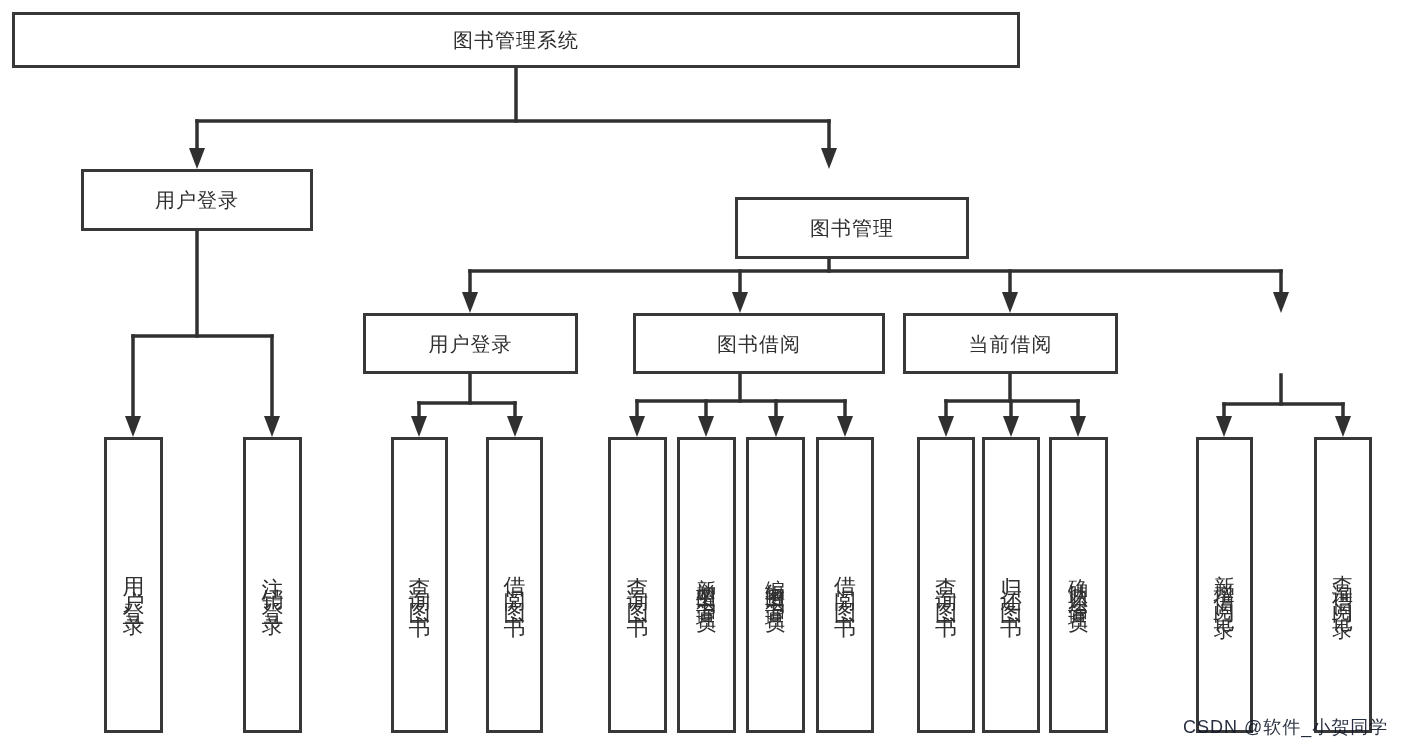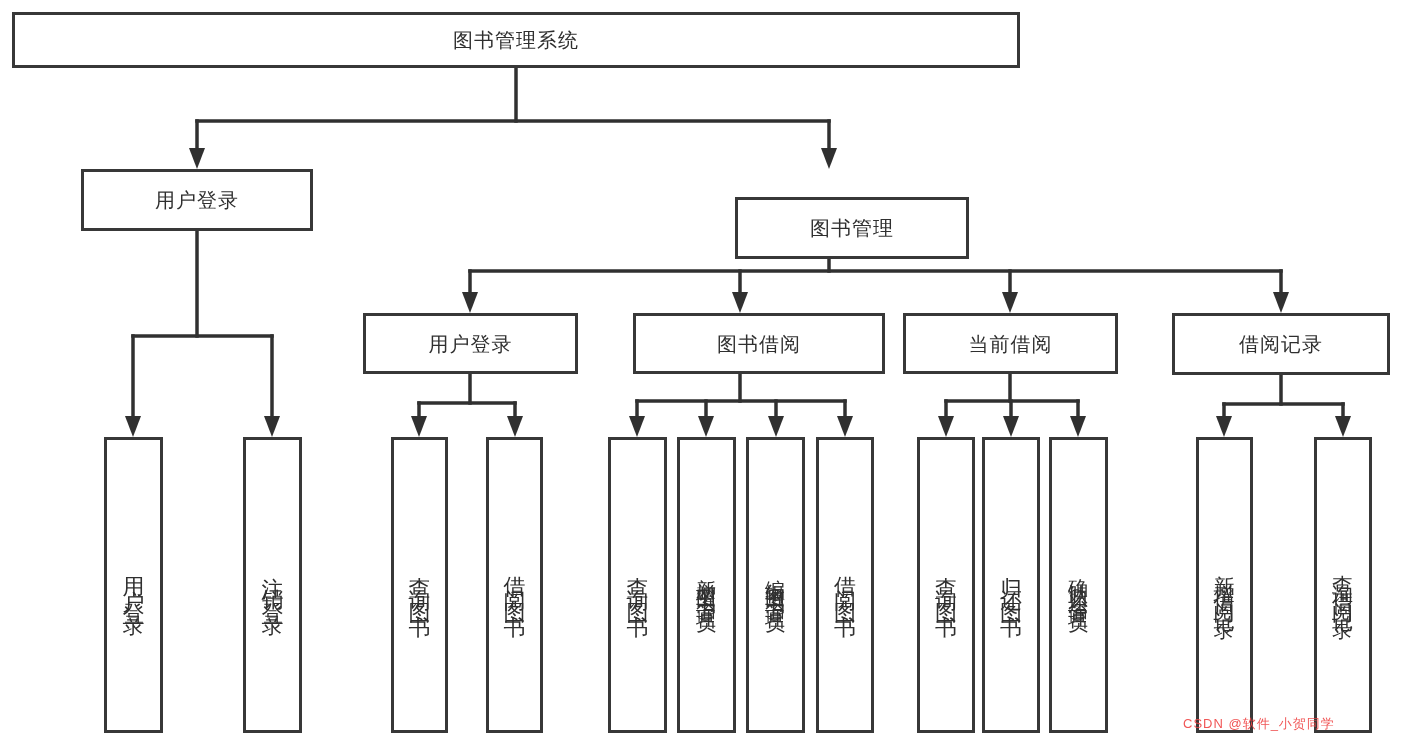--- a/index.html
+++ b/index.html
@@ -75,23 +75,23 @@
   .n-cb-0   { left: 917px;  width: 58px; }
   .n-cb-1   { left: 982px;  width: 58px; }
   .n-cb-2   { left: 1049px; width: 59px; }
   .n-br-0   { left: 1196px; width: 57px; }
   .n-br-1   { left: 1314px; width: 58px; }
 
   .watermark {
     position: absolute;
     left: 1183px;
     top: 715px;
-    font-size: 13px;
+    font-size: 18px;
     letter-spacing: 1px;
-    color: #ef4444;
+    color: #0f172a;
     opacity: 0.9;
     white-space: nowrap;
     z-index: 5;
   }
 </style>
 </head>
 <body>
 
 <div class="canvas">
 
@@ -184,23 +184,20 @@
 
   <div class="node h n-l3-0">
     <span>用户登录</span>
   </div>
   <div class="node h n-l3-1">
     <span>图书借阅</span>
   </div>
   <div class="node h n-l3-2">
     <span>当前借阅</span>
   </div>
-  <div class="node h n-l3-3">
-    <span>借阅记录</span>
-  </div>
 
   <div class="node v leaf n-ul-0">
     <span class="ls-4">用户登录</span>
   </div>
   <div class="node v leaf n-ul-1">
     <span class="ls-4">注销登录</span>
   </div>
 
   <div class="node v leaf n-nb-0">
     <span class="ls-4">查询图书</span>

